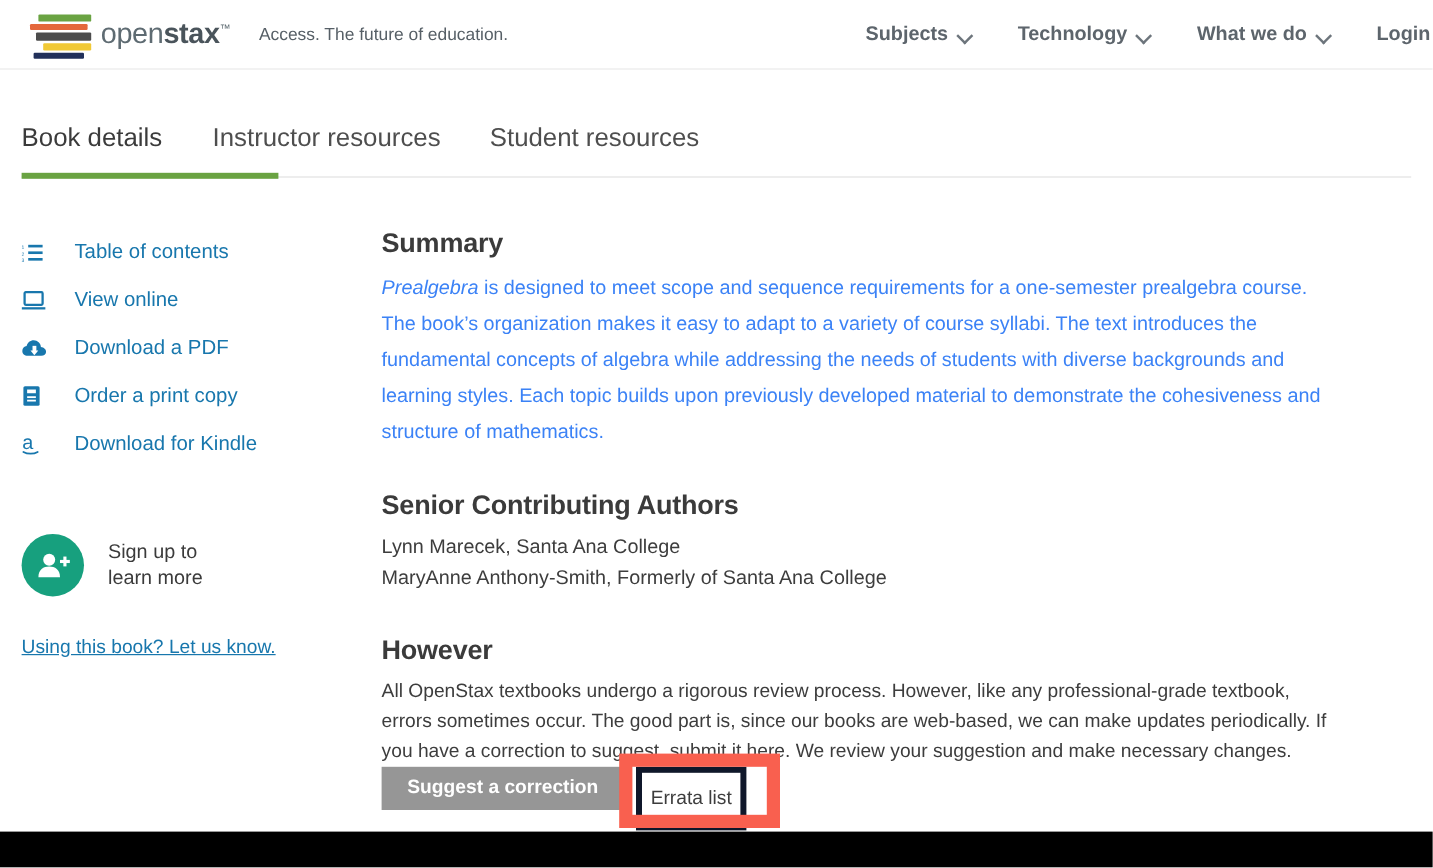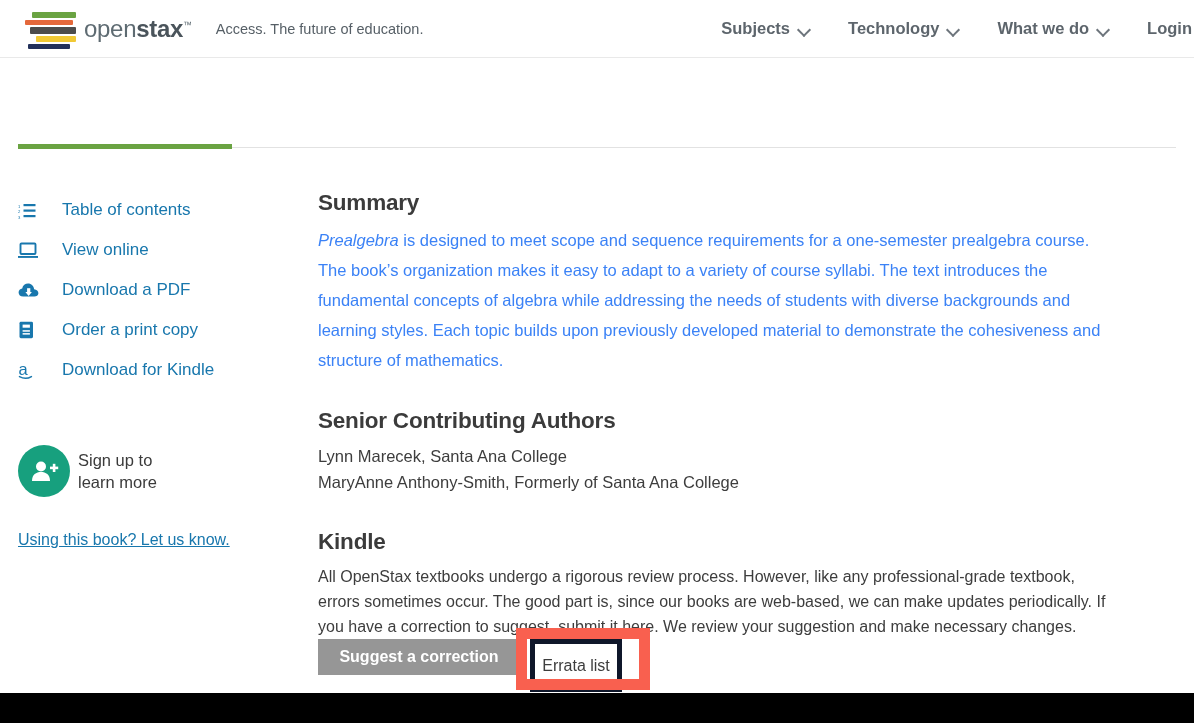--- a/index.html
+++ b/index.html
@@ -90,21 +90,21 @@
     color: #1877ad;
   }
   .side-label { font-size: 17px; color: #1877ad; margin-left: 16px; white-space: nowrap; }
 
   .signup { display: flex; align-items: center; margin-top: 55px; }
   .signup-circle {
     width: 52px; height: 52px; border-radius: 50%; background: #17a07e;
     flex: none; display: flex; align-items: center; justify-content: center;
   }
   .signup-text {
-    margin-left: 8px; font-size: 16.5px; color: #3b3b3b; line-height: 1.35;
+    margin-left: 20px; font-size: 16.5px; color: #3b3b3b; line-height: 1.35;
   }
   .using-link {
     margin-top: 34px; font-size: 16px; color: #1877ad;
     text-decoration: underline; cursor: pointer; display: inline-block;
   }
 
   
   .main { position: absolute; left: 318px; top: 190px; width: 800px; }
   .sec-title {
     font-size: 22.5px; font-weight: 700; color: #3b3b3b;
@@ -177,20 +177,33 @@
       <div class="nav-item">
         <span>What we do</span>
         <span class="caret"></span>
       </div>
       <div class="nav-item">
         <span>Login</span>
       </div>
     </div>
   </div>
 
+  <div class="tabs">
+    <div class="tab-row">
+      <div class="tab active t1">
+        <span>Book details</span>
+      </div>
+      <div class="tab t2">
+        <span>Instructor resources</span>
+      </div>
+      <div class="tab t3">
+        <span>Student resources</span>
+      </div>
+    </div>
+  </div>
   <div class="tab-divider"></div>
   <div class="tab-underline"></div>
 
   <div class="sidebar">
 
     <div class="side-link">
       <span class="side-icon">
         <svg width="18" height="17" viewBox="0 0 18 17">
           <text x="0" y="5.5" font-size="4.2" fill="#1877ad" font-family="Liberation Sans, sans-serif">1</text>
           <text x="0" y="11" font-size="4.2" fill="#1877ad" font-family="Liberation Sans, sans-serif">2</text>
@@ -265,21 +278,21 @@
   </div>
 
   <div class="main">
     <h2 class="sec-title">Summary</h2>
     <p class="body-copy"><em>Prealgebra</em><span> is designed to meet scope and sequence requirements for a one-semester prealgebra course. The book’s organization makes it easy to adapt to a variety of course syllabi. The text introduces the fundamental concepts of algebra while addressing the needs of students with diverse backgrounds and learning styles. Each topic builds upon previously developed material to demonstrate the cohesiveness and structure of mathematics.</span></p>
 
     <h2 class="sec-title authors">Senior Contributing Authors</h2>
     <div class="author-line">Lynn Marecek, Santa Ana College</div>
     <div class="author-line">MaryAnne Anthony-Smith, Formerly of Santa Ana College</div>
 
-    <h2 class="sec-title errata">Kindle</h2>
+    <h2 class="sec-title errata">However</h2>
     <p class="errata-copy">All OpenStax textbooks undergo a rigorous review process. However, like any professional-grade textbook, errors sometimes occur. The good part is, since our books are web-based, we can make updates periodically. If you have a correction to suggest, submit it here. We review your suggestion and make necessary changes.</p>
   </div>
 
   <div class="btn-row">
     <button class="btn-suggest">Suggest a correction</button>
     <button class="btn-errata">Errata list</button>
   </div>
 
   <div class="highlight-box"></div>
 

